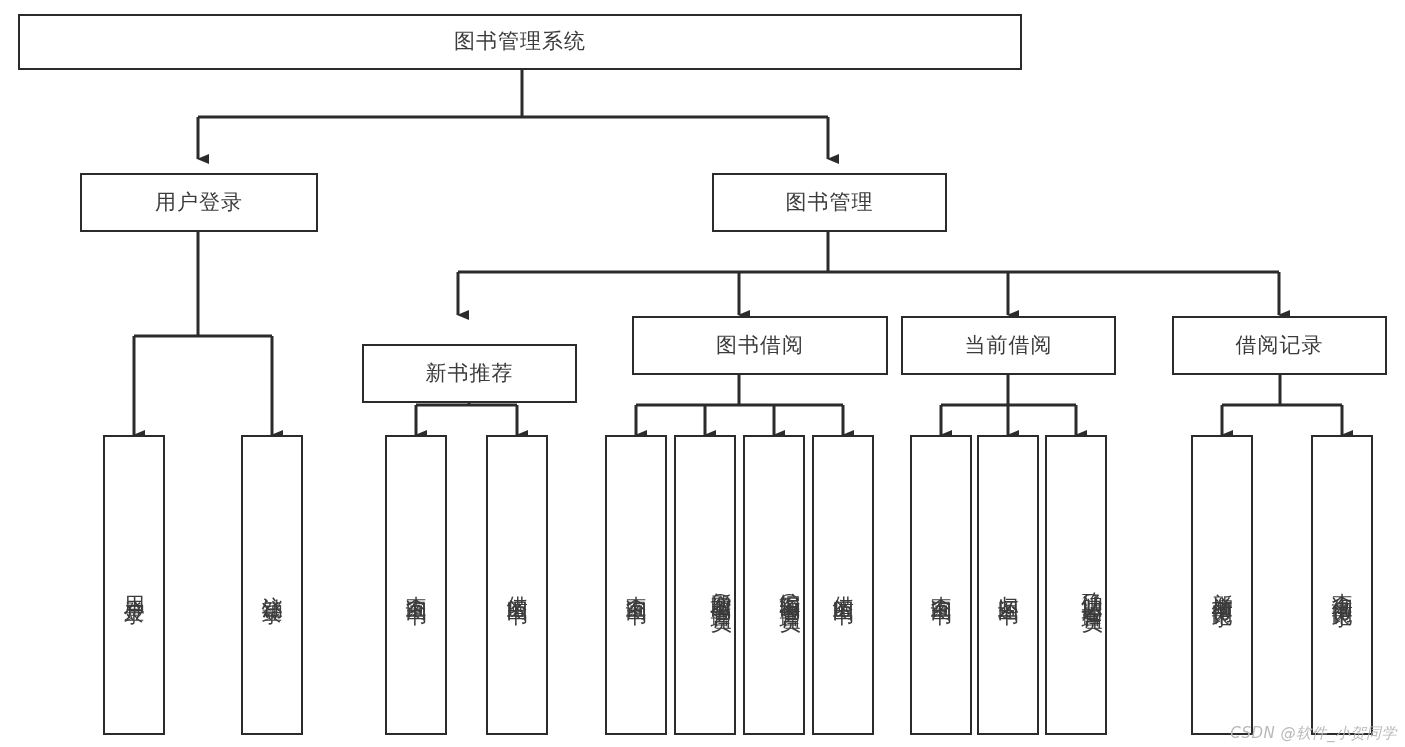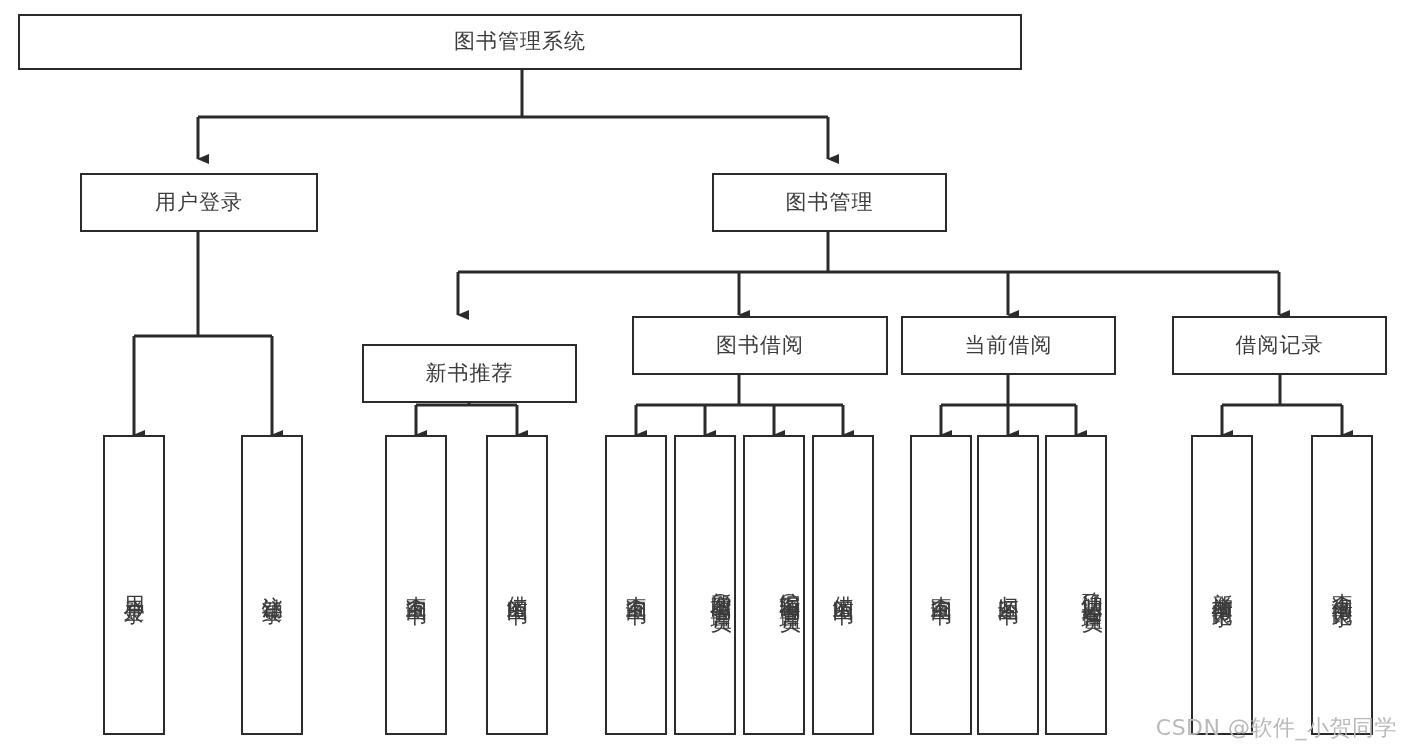--- a/index.html
+++ b/index.html
@@ -55,25 +55,26 @@
     text-align: center;
   }
   .node-v.v-short {
     align-items: center;
     padding-top: 0;
   }
   .watermark {
     position: absolute;
     right: 8px;
     bottom: 4px;
-    font-size: 22px;
+    font-size: 15px;
     color: #b9b9b9;
     font-family: "DejaVu Sans", "Liberation Sans", sans-serif;
     white-space: nowrap;
     letter-spacing: 0.5px;
+    font-style: italic;
   }
 </style>
 </head>
 <body>
 
 <div id="canvas">
 
   <svg id="diagram-svg" viewBox="0 0 1405 747" xmlns="http://www.w3.org/2000/svg">
     <defs>
       <marker id="arrow" viewBox="0 0 10 12" refX="5" refY="11" markerWidth="10" markerHeight="12" orient="auto-start-reverse" markerUnits="userSpaceOnUse">

